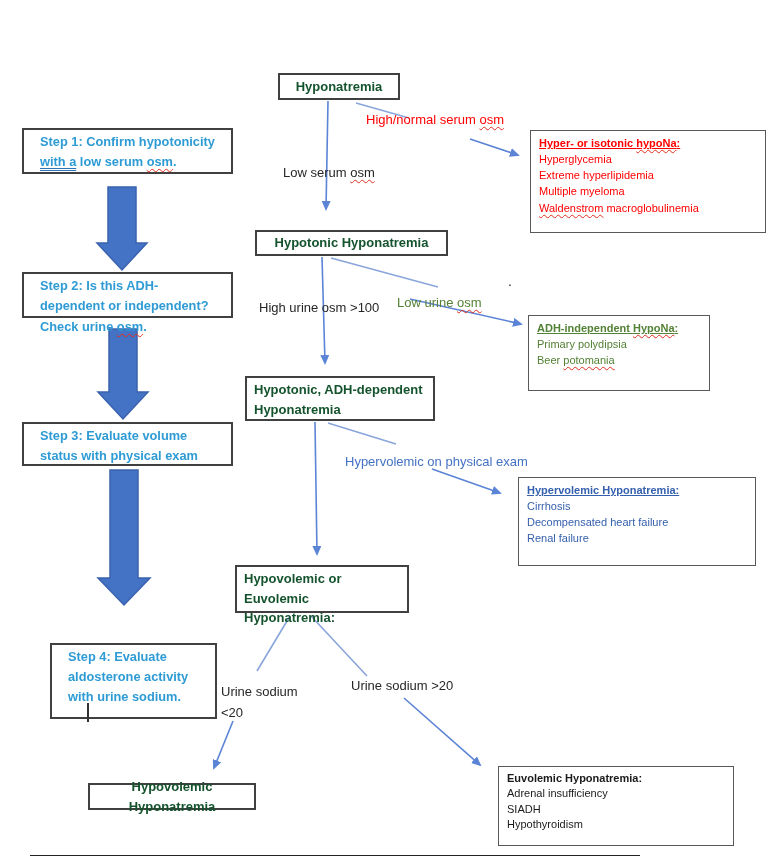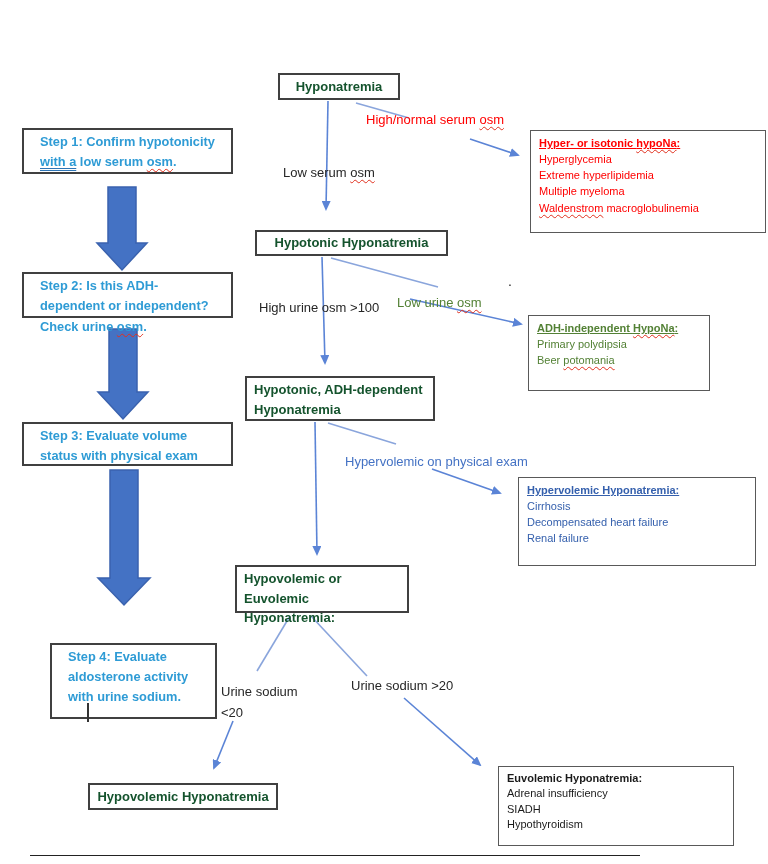--- a/index.html
+++ b/index.html
@@ -68,21 +68,21 @@
   <div class="box" style="left:245px;top:376px;width:190px;height:45px;">
     <div>Hypotonic, ADH-dependent</div>
     <div>Hyponatremia</div>
   </div>
 
   <div class="box" style="left:235px;top:565px;width:174px;height:48px;">
     <div>Hypovolemic or</div>
     <div>Euvolemic Hyponatremia:</div>
   </div>
 
-  <div class="box center" style="left:88px;top:783px;width:190px;height:27px;">Hypovolemic Hyponatremia</div>
+  <div class="box center" style="left:88px;top:783px;width:168px;height:27px;">Hypovolemic Hyponatremia</div>
 
   <div class="box step" style="left:22px;top:128px;width:211px;height:46px;">
     <span>Step 1: Confirm hypotonicity </span><span class="gram">with a</span><span> low serum </span><span class="sq">osm</span><span>.</span>
   </div>
 
   <div class="box step" style="left:22px;top:272px;width:211px;height:46px;">
     <span>Step 2: Is this ADH-dependent or independent? Check urine </span><span class="sq">osm</span><span>.</span>
   </div>
 
   <div class="box step" style="left:22px;top:422px;width:211px;height:44px;">Step 3: Evaluate volume status with physical exam</div>

